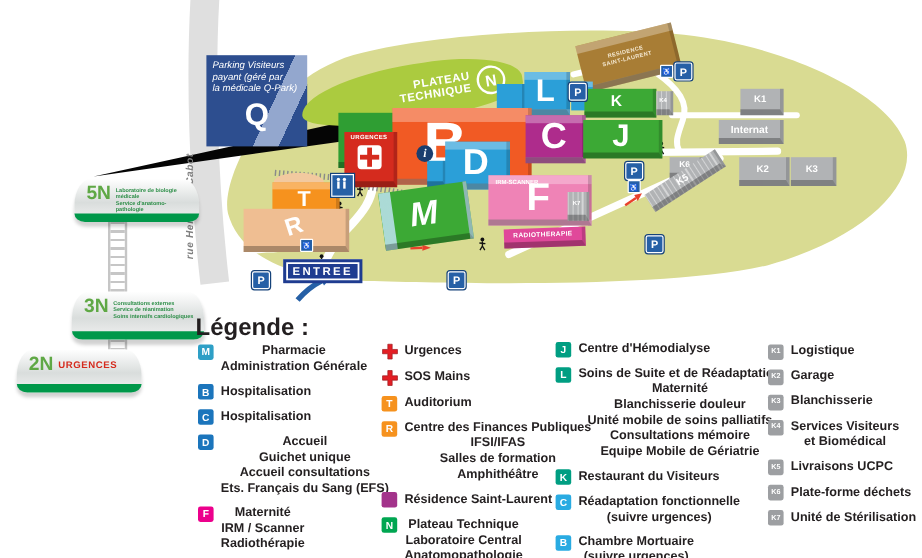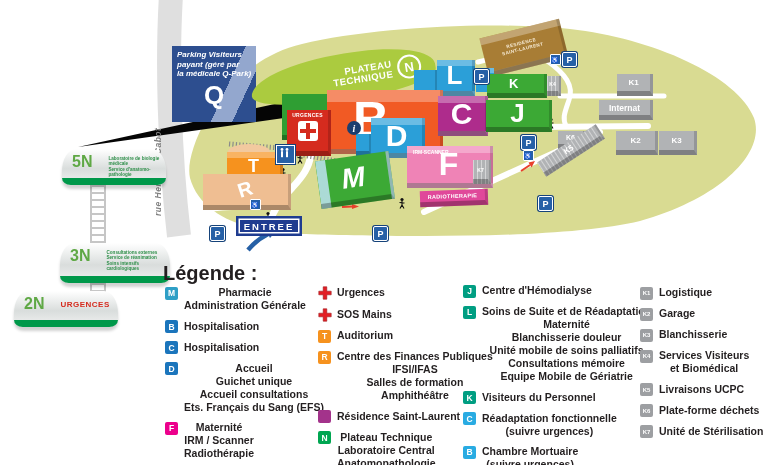--- a/index.html
+++ b/index.html
@@ -9,28 +9,28 @@
   .walker{stroke:#111;fill:none;stroke-width:1.1;}
   .walker circle{fill:#111;stroke:none;}
 
   
   .street-label{position:absolute;left:153px;top:96px;width:16px;height:120px;z-index:2;
     writing-mode:vertical-rl;transform:rotate(180deg);font-size:8.5px;font-style:italic;
     color:#808080;font-weight:bold;letter-spacing:.5px;}
   .qsign{position:absolute;left:172px;top:46px;width:84px;height:76px;z-index:3;
     background:linear-gradient(115deg,#2D4E8F 62%,#93A7CE 62%,#93A7CE 80%,#2D4E8F 80%);
     color:#fff;padding:4px 5px;box-sizing:border-box;}
-  .qsign .ql{font-size:8px;font-weight:bold;font-style:italic;line-height:9.5px;white-space:nowrap;}
+  .qsign .ql{font-size:8px;font-weight:normal;font-style:italic;line-height:9.5px;white-space:nowrap;}
   .qsign .qletter{font-size:26px;font-weight:bold;text-align:center;margin-top:1px;}
 
   
   .ladder{position:absolute;left:90px;top:185px;width:12px;height:108px;z-index:2;
     border-left:2px solid #C6C6C6;border-right:2px solid #C6C6C6;
     background:repeating-linear-gradient(180deg,#C6C6C6 0 2px,transparent 2px 7px);}
-  .fsign{position:absolute;z-index:3;display:flex;align-items:flex-start;gap:16px;
+  .fsign{position:absolute;z-index:3;display:flex;align-items:flex-start;gap:4px;
     background:linear-gradient(180deg,#FFFFFF 0%,#D9DDDC 55%,#F2F2F2 100%);
     border-radius:14px 14px 10px 10px/22px 22px 8px 8px;
     box-shadow:0 4px 3px rgba(0,0,0,.18);padding:5px 6px 10px 10px;box-sizing:border-box;}
   .fsign:after{content:"";position:absolute;left:0;right:0;bottom:0;height:7px;
     background:#00984A;border-radius:0 0 10px 10px/0 0 8px 8px;}
   .fsign .code{font-size:16px;font-weight:bold;color:#5FA845;line-height:16px;}
   .fsign .flines{font-size:4.6px;line-height:5.4px;font-weight:bold;color:#2F8F4A;padding-top:2px;}
   .fsign .flines.red{font-size:8px;line-height:9px;color:#D52B1E;letter-spacing:.5px;padding-top:4px;}
 
   
@@ -417,21 +417,21 @@
           <div>Maternité</div>
           <div>Blanchisserie douleur</div>
           <div>Unité mobile de soins palliatifs</div>
           <div>Consultations mémoire</div>
           <div>Equipe Mobile de Gériatrie</div>
         </div>
     </div>
     <div class="lg-entry">
       <span class="lg-sq" style="background-color: rgb(0, 158, 130);">K</span>
       <div class="lg-lines">
-          <div>Visiteurs du Personnel</div>
+          <div>Restaurant du Visiteurs</div>
         </div>
     </div>
     <div class="lg-entry">
       <span class="lg-sq" style="background-color: rgb(41, 171, 226);">C</span>
       <div class="lg-lines">
           <div>Réadaptation fonctionnelle</div>
           <div>(suivre urgences)</div>
         </div>
     </div>
     <div class="lg-entry">

